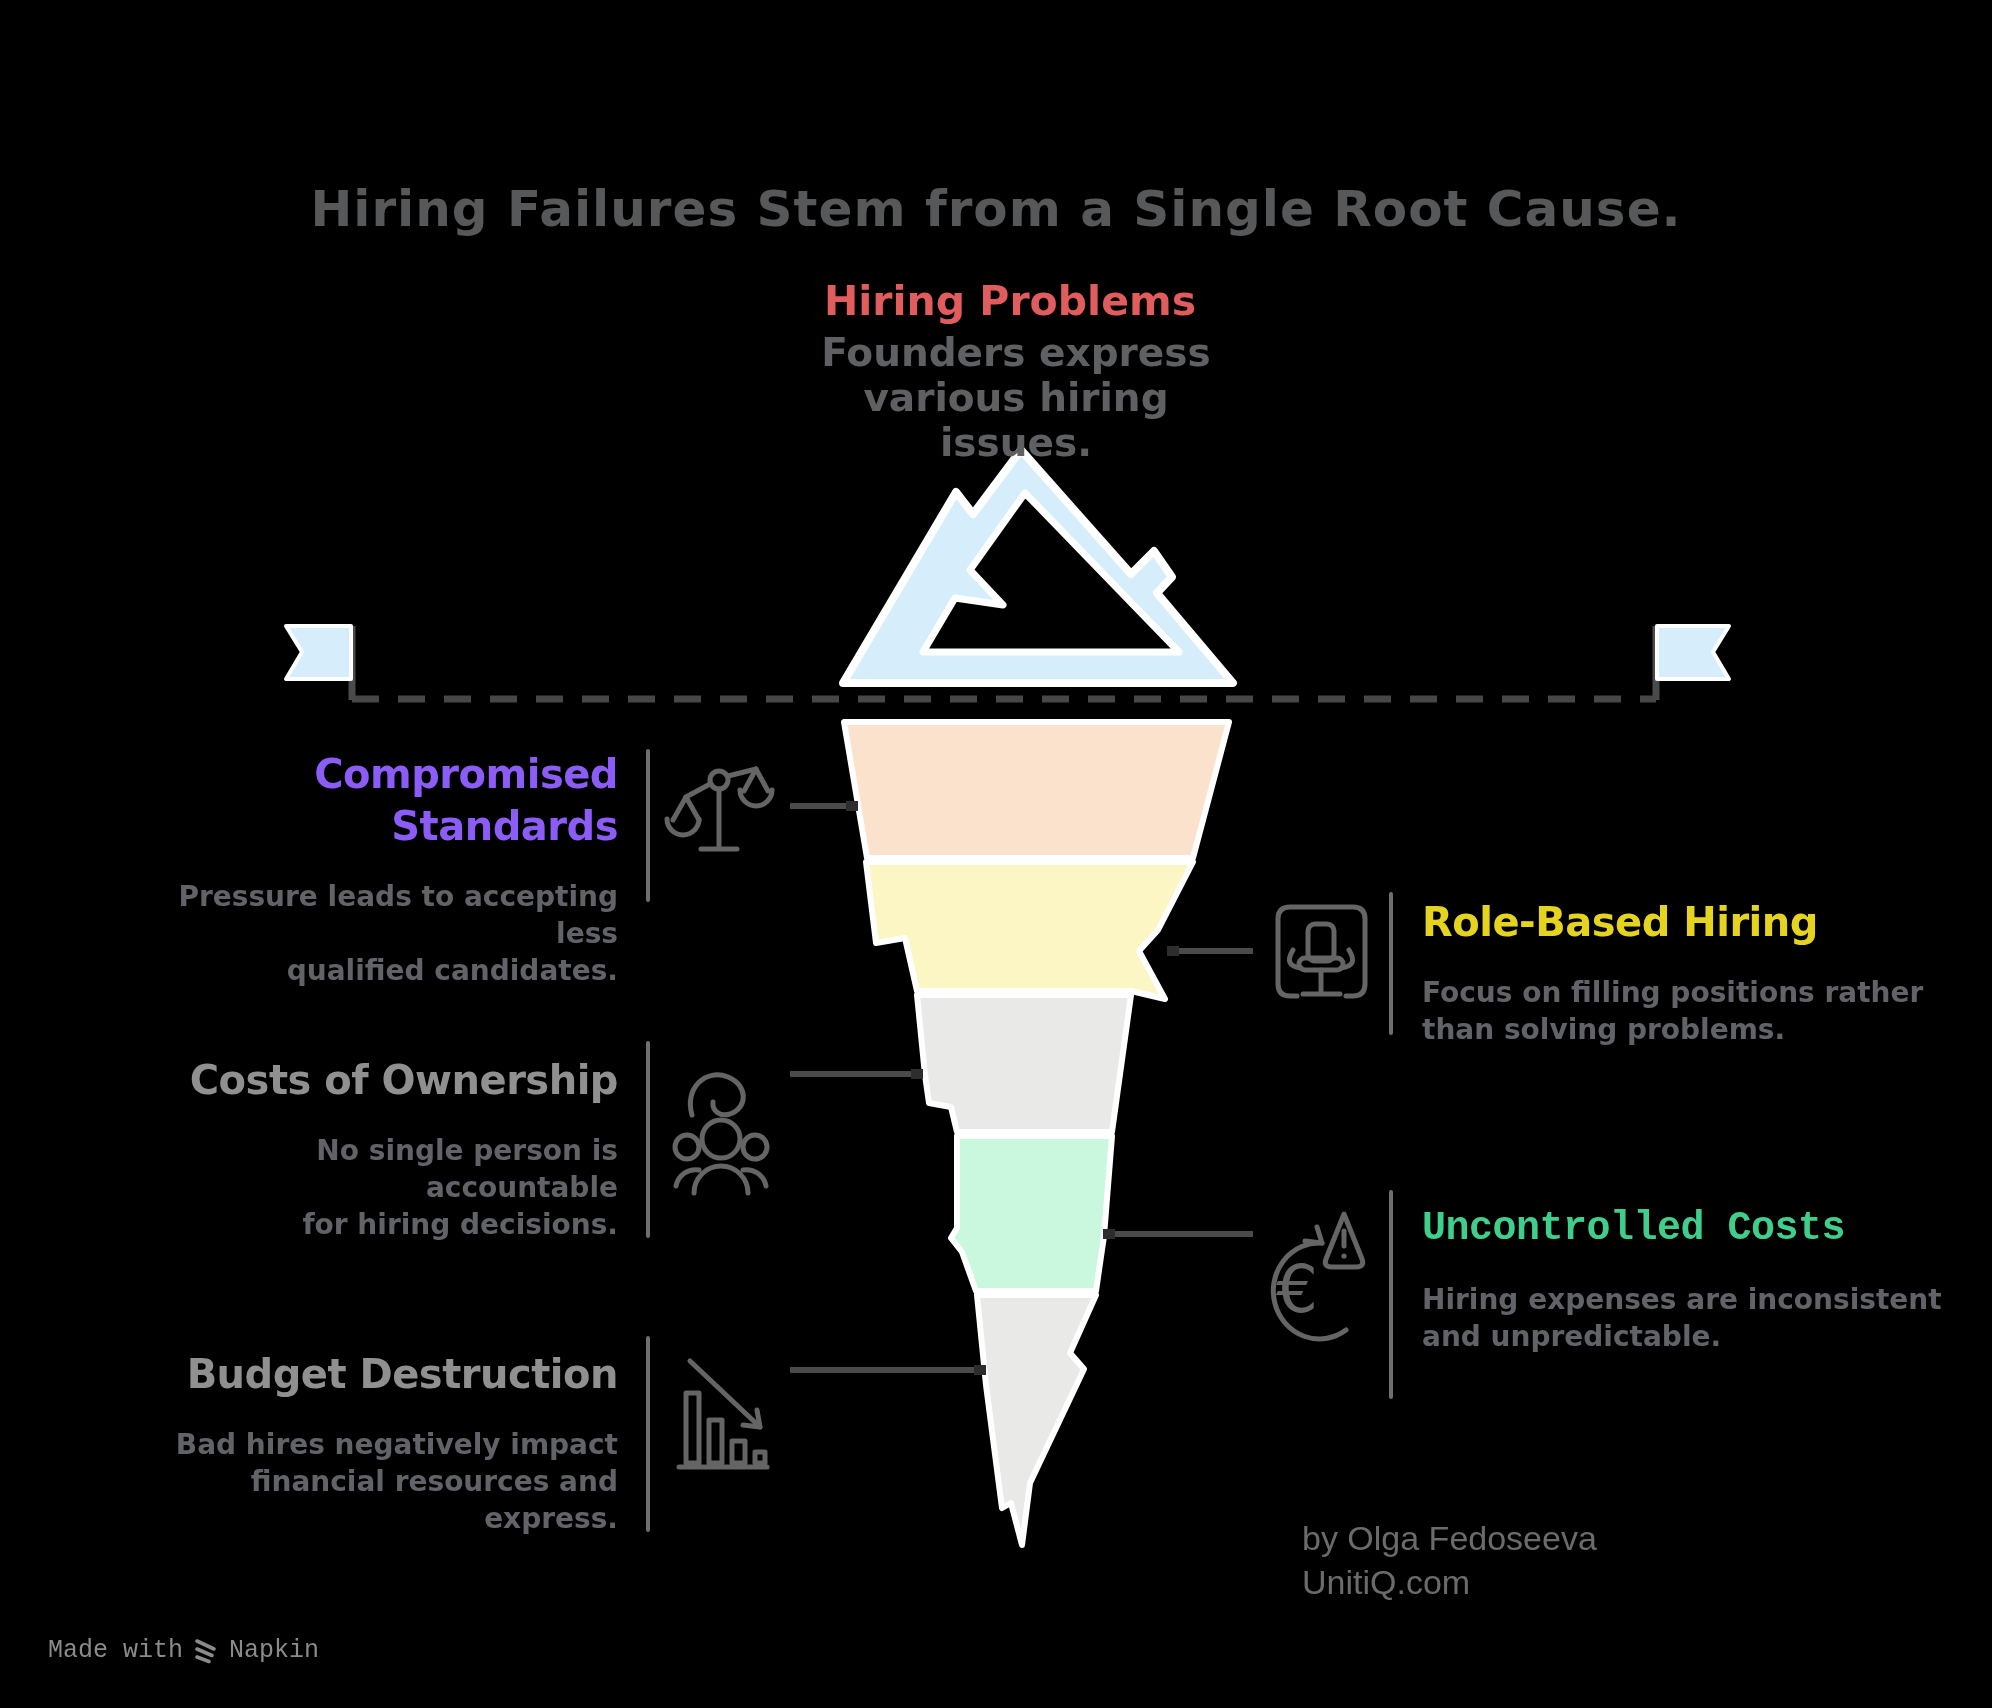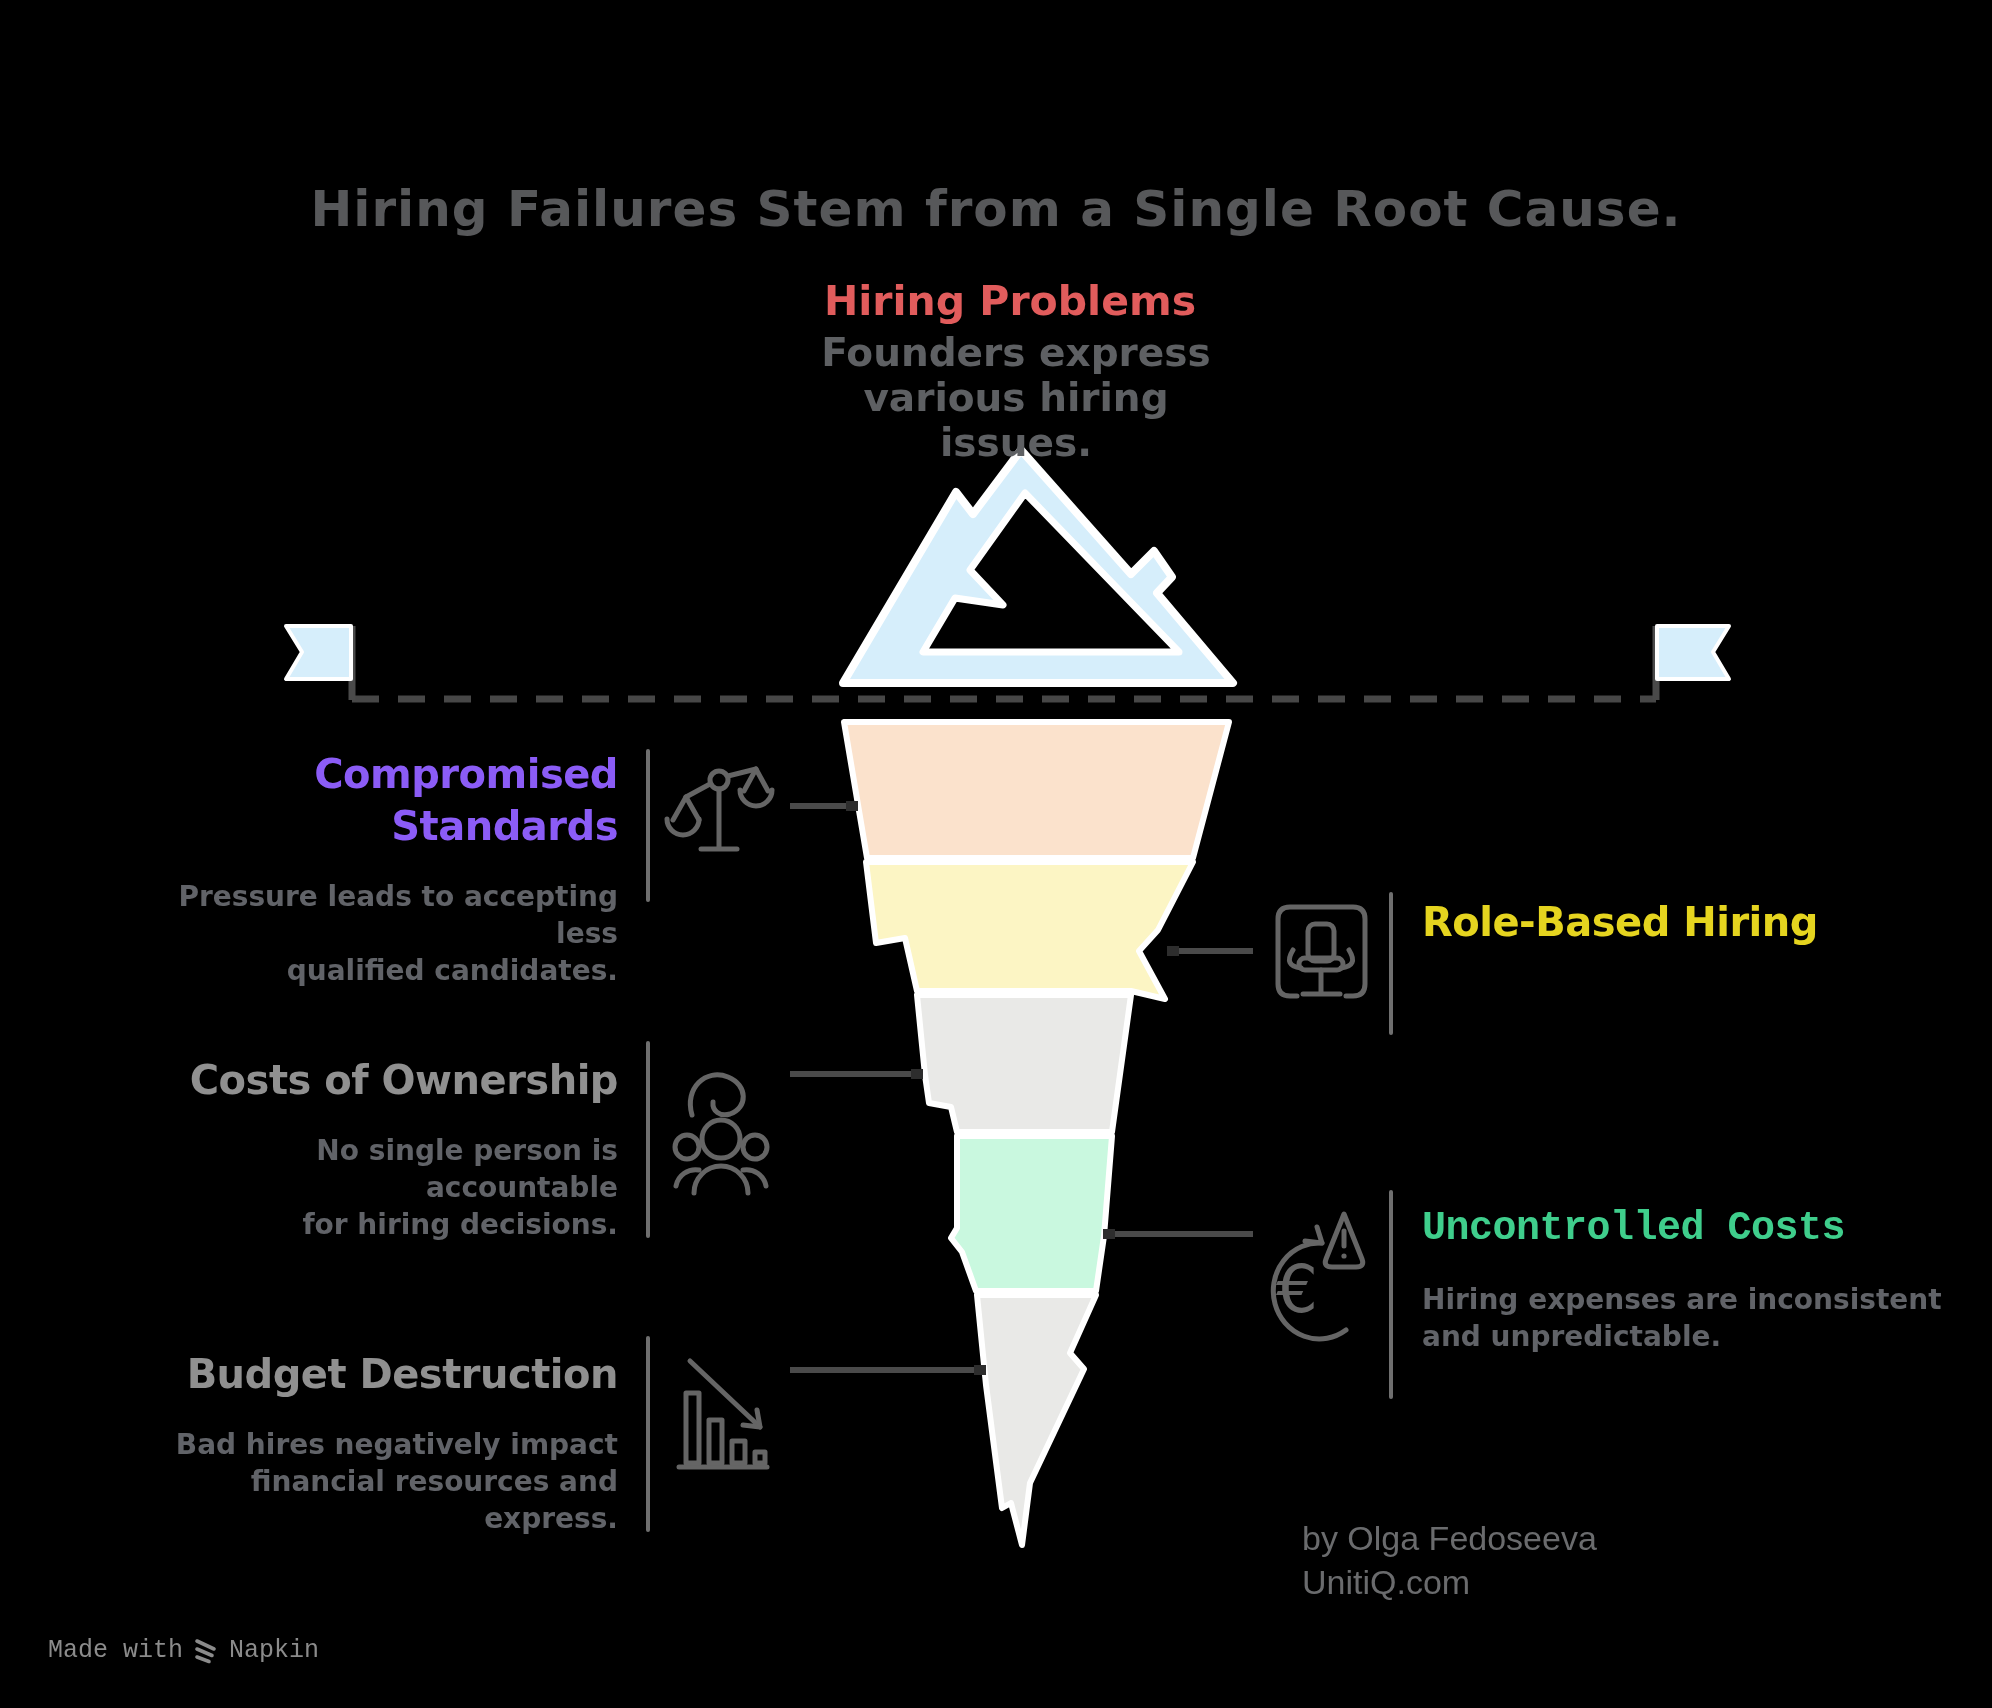--- a/index.html
+++ b/index.html
@@ -172,20 +172,24 @@
     <div class="block-heading" style="color: rgb(144, 144, 144);">Budget Destruction</div>
     <div class="block-body" style="color: rgb(97, 99, 104);">
       <div>Bad hires negatively impact</div>
       <div>financial resources and express.</div>
     </div>
   </div>
   <div class="divider" style="left: 646px; top: 1336px; height: 196px; background-color: rgb(111, 111, 111);"></div>
 
   <div class="txt right-block" style="top:896px;">
     <div class="block-heading" style="color: rgb(229, 212, 31);">Role-Based Hiring</div>
+    <div class="block-body" style="color: rgb(97, 99, 104);">
+      <div>Focus on filling positions rather</div>
+      <div>than solving problems.</div>
+    </div>
   </div>
   <div class="divider" style="left: 1389px; top: 892px; height: 143px; background-color: rgb(111, 111, 111);"></div>
 
   <div class="txt right-block" style="top:1203px;">
     <div class="block-heading" style="color: rgb(63, 206, 140); font-family: Liberation Mono, monospace;">Uncontrolled Costs</div>
     <div class="block-body" style="color: rgb(97, 99, 104);">
       <div>Hiring expenses are inconsistent</div>
       <div>and unpredictable.</div>
     </div>
   </div>

